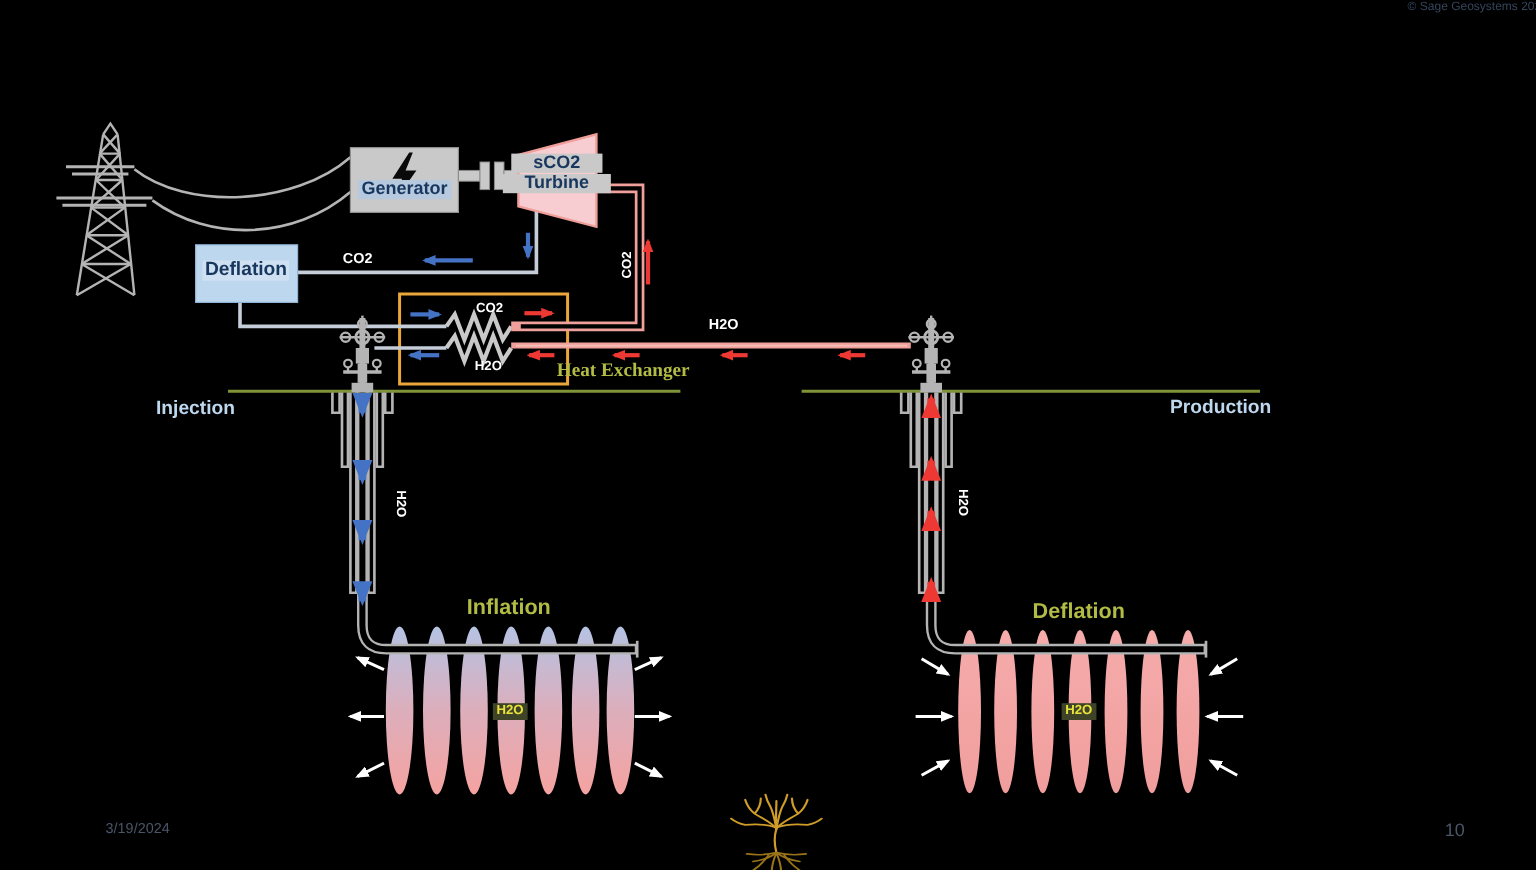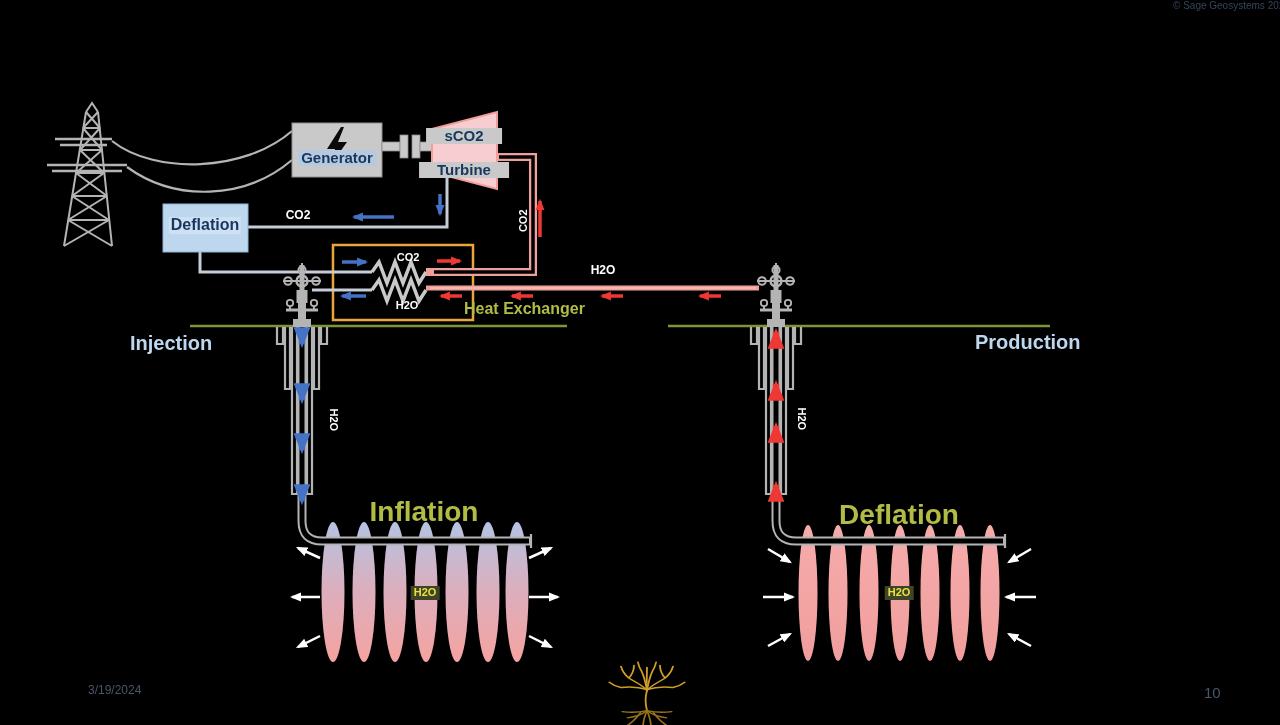--- a/index.html
+++ b/index.html
@@ -9,22 +9,22 @@
   .lbl{position:absolute;font-weight:bold;white-space:nowrap;line-height:1.05;}
   .ctr{transform:translateX(-50%);}
   .white{color:#ffffff;}
   .navy{color:#17375e;}
   .blue{color:#bdd7ee;}
   .olive{color:#b2bc45;}
   .s11{font-size:11px;}
   .s12{font-size:12px;}
   .s15{font-size:15px;}
   .s16{font-size:16px;}
-  .s21{font-size:28px;}
-  .s25{font-size:20px;}
+  .s21{font-size:18px;}
+  .s25{font-size:16px;}
   .rotcw{transform:rotate(90deg);}
   .rotccw{transform:rotate(-90deg);}
   .hl-gray{background:#c9c9c9;padding:0 18px;}
   .hl-blue{background:#b7c9df;padding:0 3px;}
   .hl-cond{background:#cfe0f2;padding:0 2px;}
   .badge{background:#3f4428;color:#eae23c;font-size:11px;padding:1px 3px;}
   #title{left:25px;top:14px;font-size:38px;color:#5d6f41;}
   #copyright{left:1173px;top:1px;font-size:10px;font-weight:normal;color:#35455c;}
   #footer-date{left:88px;top:684px;font-size:12px;color:#4a5668;font-weight:normal;}
   #footer-page{left:1182px;top:685px;font-size:15px;color:#4a5668;font-weight:normal;margin-left:22px;}
@@ -237,29 +237,29 @@
       <path d="M0,11 C-7,13 -13,13 -19,12 M0,11 C7,13 13,13 19,12"></path>
     </g>
   </g>
 </svg>
 
 <div class="lbl" id="copyright">© Sage Geosystems 2024</div>
 
 <div class="lbl navy s15 ctr hl-blue" style="left:337px;top:150px;">Generator</div>
 <div class="lbl navy s15 ctr" style="left:464px;top:128px;text-align:center;">
   <span class="hl-gray" style="display:inline-block;">sCO2</span><br>
-  <span class="hl-gray" style="display:inline-block;margin-top:18px;">Turbine</span>
+  <span class="hl-gray" style="display:inline-block;margin-top:1px;">Turbine</span>
 </div>
 <div class="lbl navy s16 ctr hl-cond" style="left:205px;top:217px;">Deflation</div>
 
 <div class="lbl white s12 ctr" style="left:298px;top:209px;">CO2</div>
 <div class="lbl white s11 rotccw" style="left:504px;top:215px;width:40px;text-align:center;">CO2</div>
 <div class="lbl white s11 ctr" style="left:408px;top:252px;">CO2</div>
 <div class="lbl white s11 ctr" style="left:407px;top:300px;">H2O</div>
-<div class="lbl olive s16" style="left:464px;top:301px;">Heat Exchanger</div>
+<div class="lbl olive s16" style="left:464px;top:301px;font-family:Liberation Serif, serif;">Heat Exchanger</div>
 <div class="lbl white s12 ctr" style="left:603px;top:264px;">H2O</div>
 
 <div class="lbl blue s25" style="left:130px;top:333px;">Injection</div>
 <div class="lbl blue s25" style="left:975px;top:332px;">Production</div>
 
 <div class="lbl white s11 rotcw" style="left:313px;top:414px;width:40px;text-align:center;">H2O</div>
 <div class="lbl white s11 rotcw" style="left:781px;top:413px;width:40px;text-align:center;">H2O</div>
 
 <div class="lbl olive s21 ctr" style="left:424px;top:497px;">Inflation</div>
 <div class="lbl olive s21 ctr" style="left:899px;top:500px;">Deflation</div>

